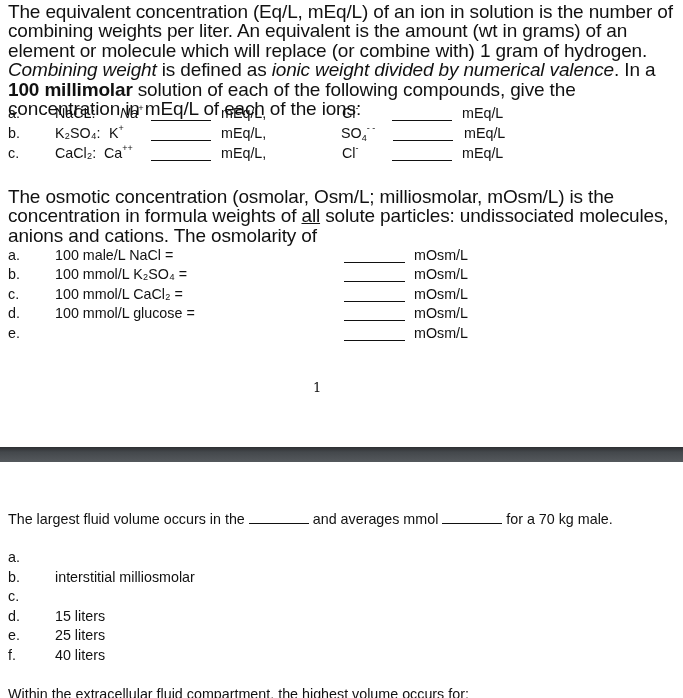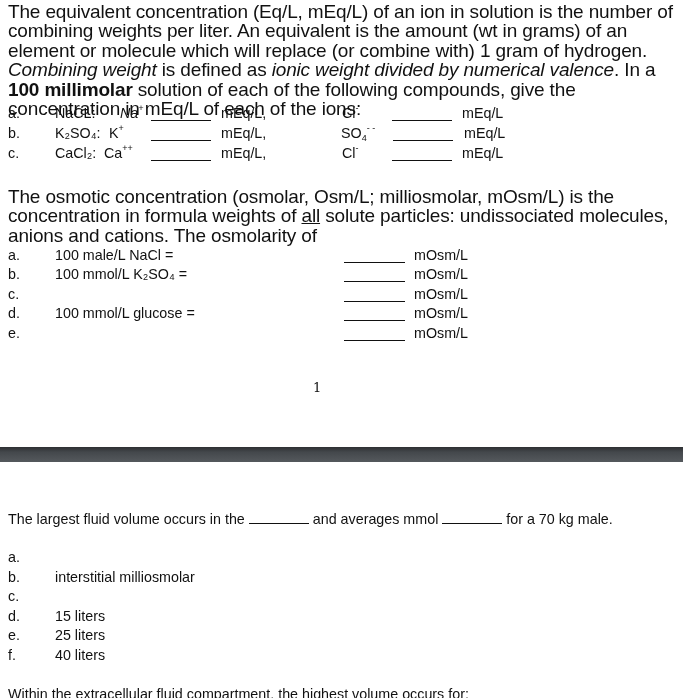--- a/index.html
+++ b/index.html
@@ -87,20 +87,21 @@
       <span class="abs" style="left:414px;">mOsm/L</span>
     </div>
     <div class="row" style="top:265px;left:0;width:683px;">
       <span class="abs" style="left:8px;">b.</span>
       <span class="abs" style="left:55px;">100 mmol/L K₂SO₄  =</span>
       <span class="abs blank" style="left:344px;top:3px;width:61px;"></span>
       <span class="abs" style="left:414px;">mOsm/L</span>
     </div>
     <div class="row" style="top:285px;left:0;width:683px;">
       <span class="abs" style="left:8px;">c.</span>
+      <span class="abs" style="left:55px;">100 mmol/L CaCl₂  =</span>
       <span class="abs blank" style="left:344px;top:3px;width:61px;"></span>
       <span class="abs" style="left:414px;">mOsm/L</span>
     </div>
     <div class="row" style="top:304px;left:0;width:683px;">
       <span class="abs" style="left:8px;">d.</span>
       <span class="abs" style="left:55px;">100 mmol/L glucose  =</span>
       <span class="abs blank" style="left:344px;top:3px;width:61px;"></span>
       <span class="abs" style="left:414px;">mOsm/L</span>
     </div>
     <div class="row" style="top:324px;left:0;width:683px;">

